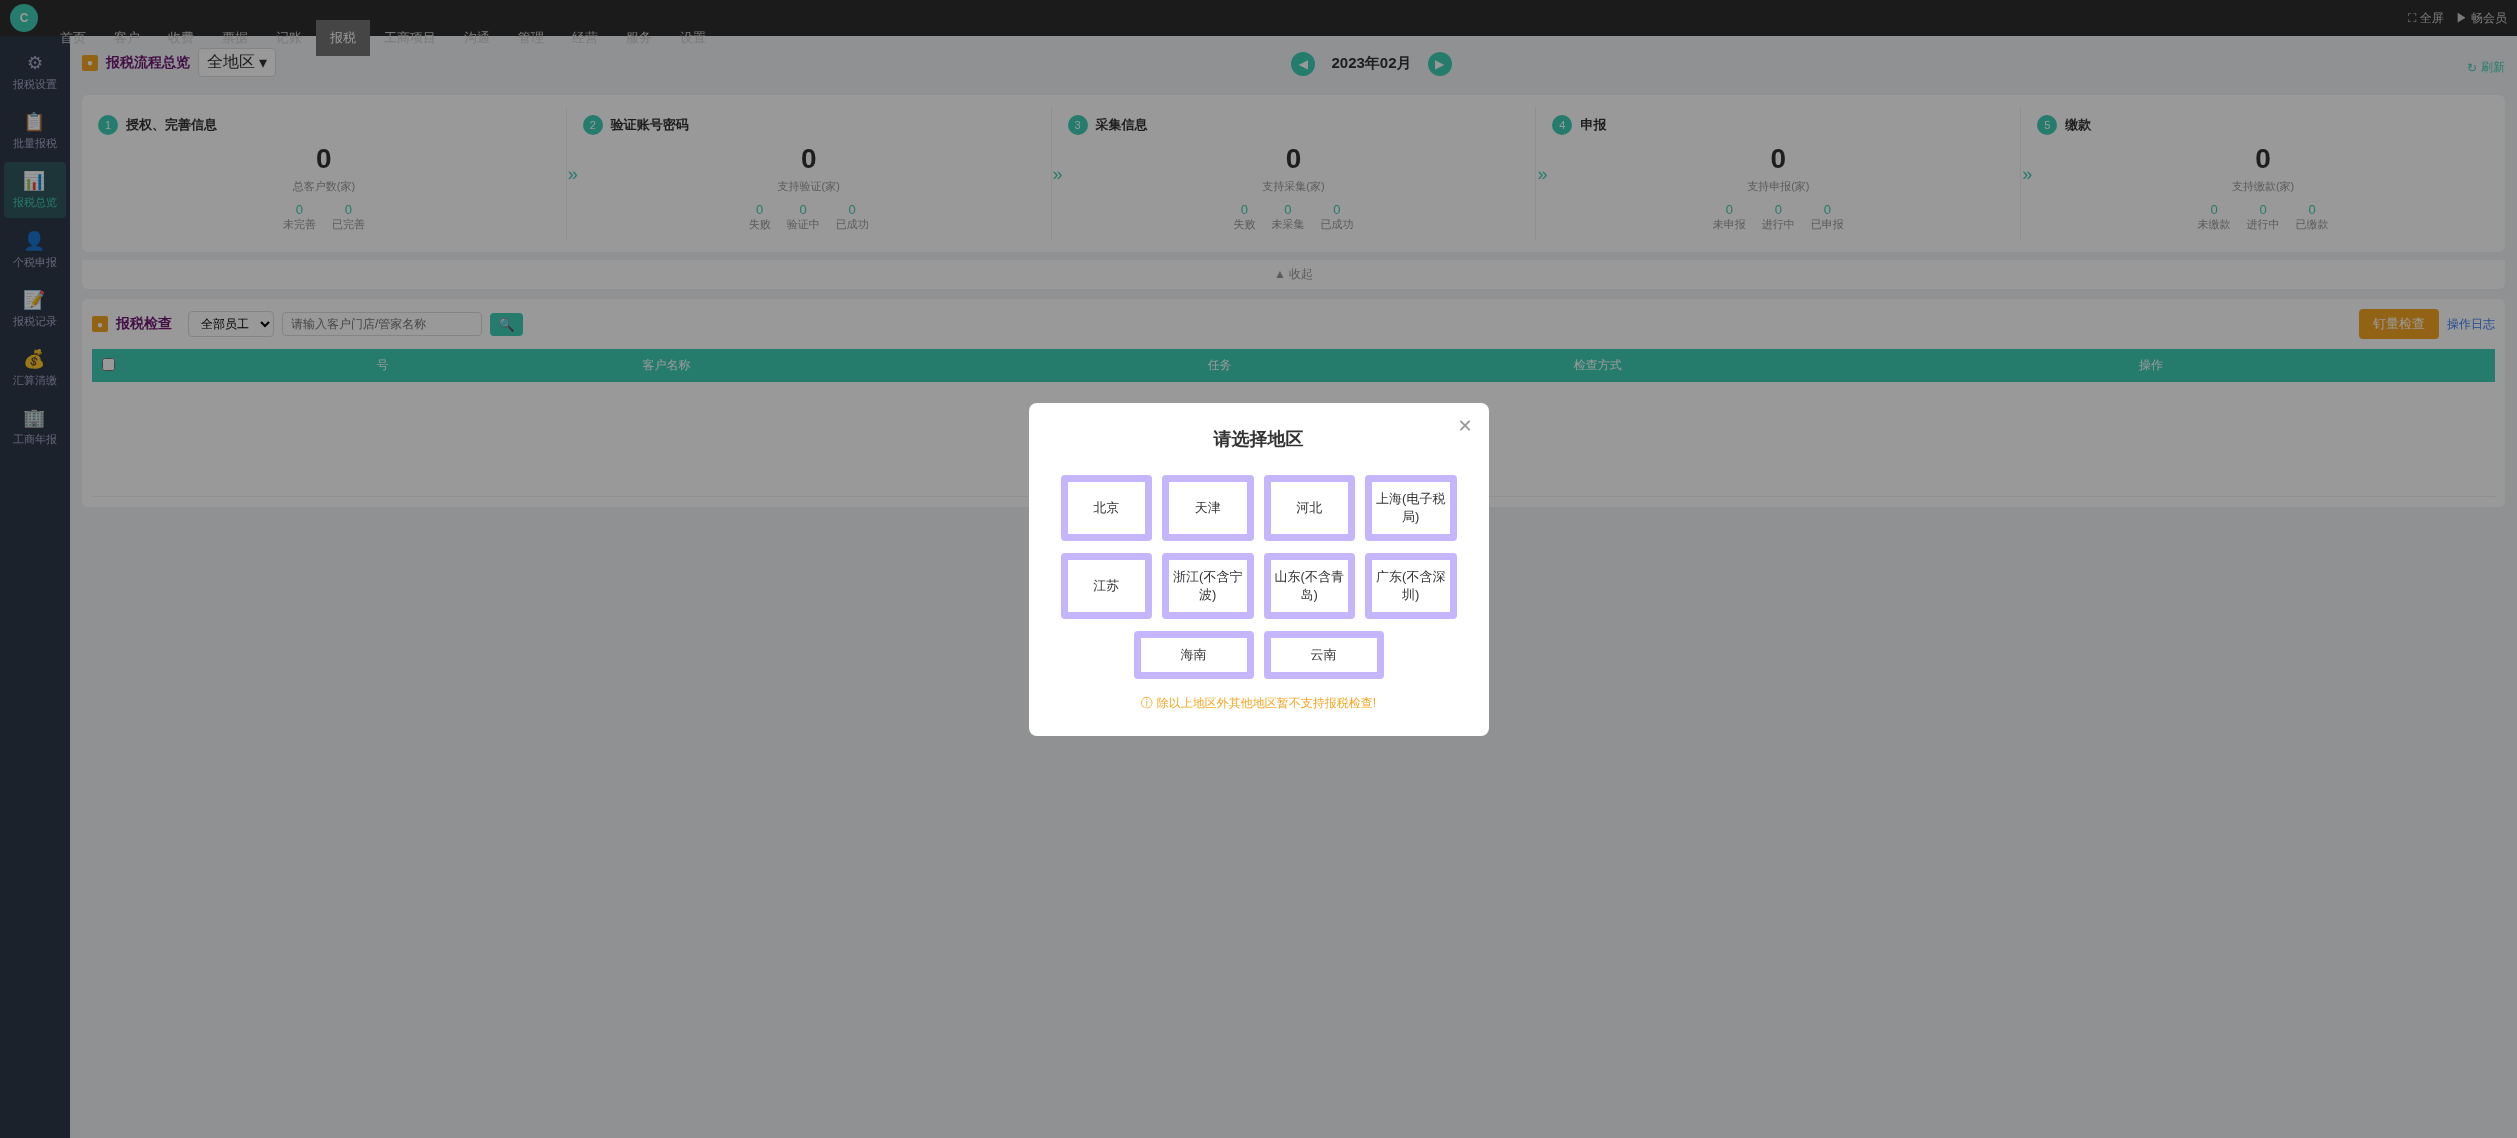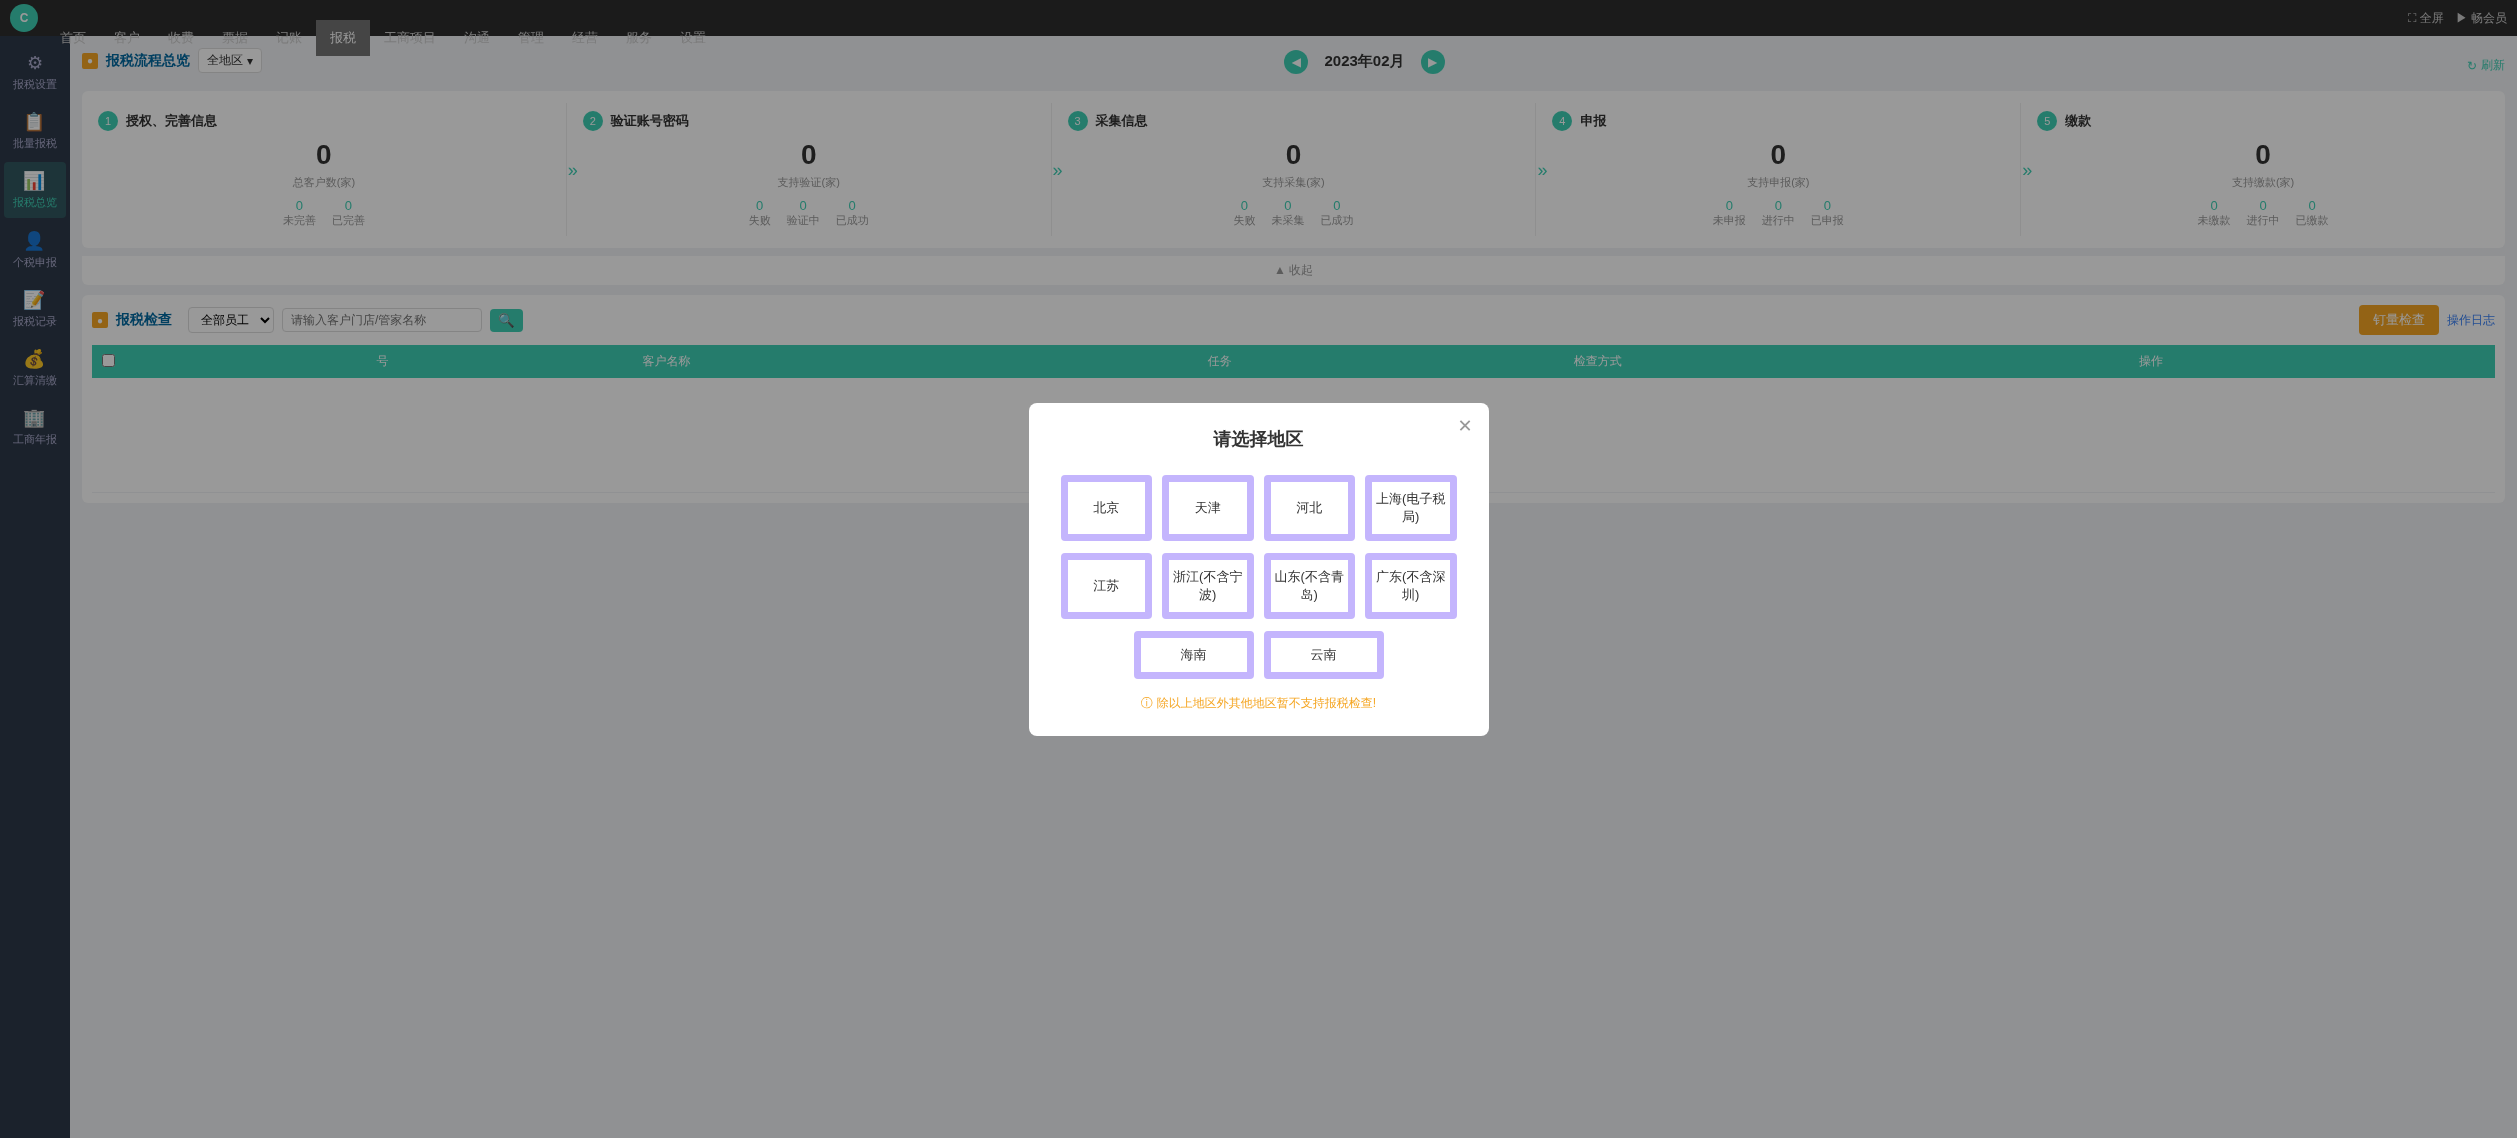--- a/index.html
+++ b/index.html
@@ -92,37 +92,37 @@
     
     .section-header {
       display: flex;
       align-items: center;
       gap: 8px;
       margin-bottom: 10px;
     }
     .section-title {
       font-size: 14px;
       font-weight: bold;
-      color: #0369a1;
+      color: #701a75;
     }
     .section-icon {
       width: 16px; height: 16px;
       background: #f5a623;
       border-radius: 2px;
       display: flex; align-items: center; justify-content: center;
       color: white; font-size: 10px; font-weight: bold;
     }
     .region-selector {
       display: flex; align-items: center; gap: 4px;
       background: white;
       border: 1px solid #ddd;
       border-radius: 4px;
       padding: 3px 8px;
       cursor: pointer;
-      font-size: 12px;
+      font-size: 16px;
     }
 
     
     .progress-steps {
       display: flex;
       background: white;
       border-radius: 6px;
       padding: 12px 0;
       margin-bottom: 8px;
       overflow: hidden;

